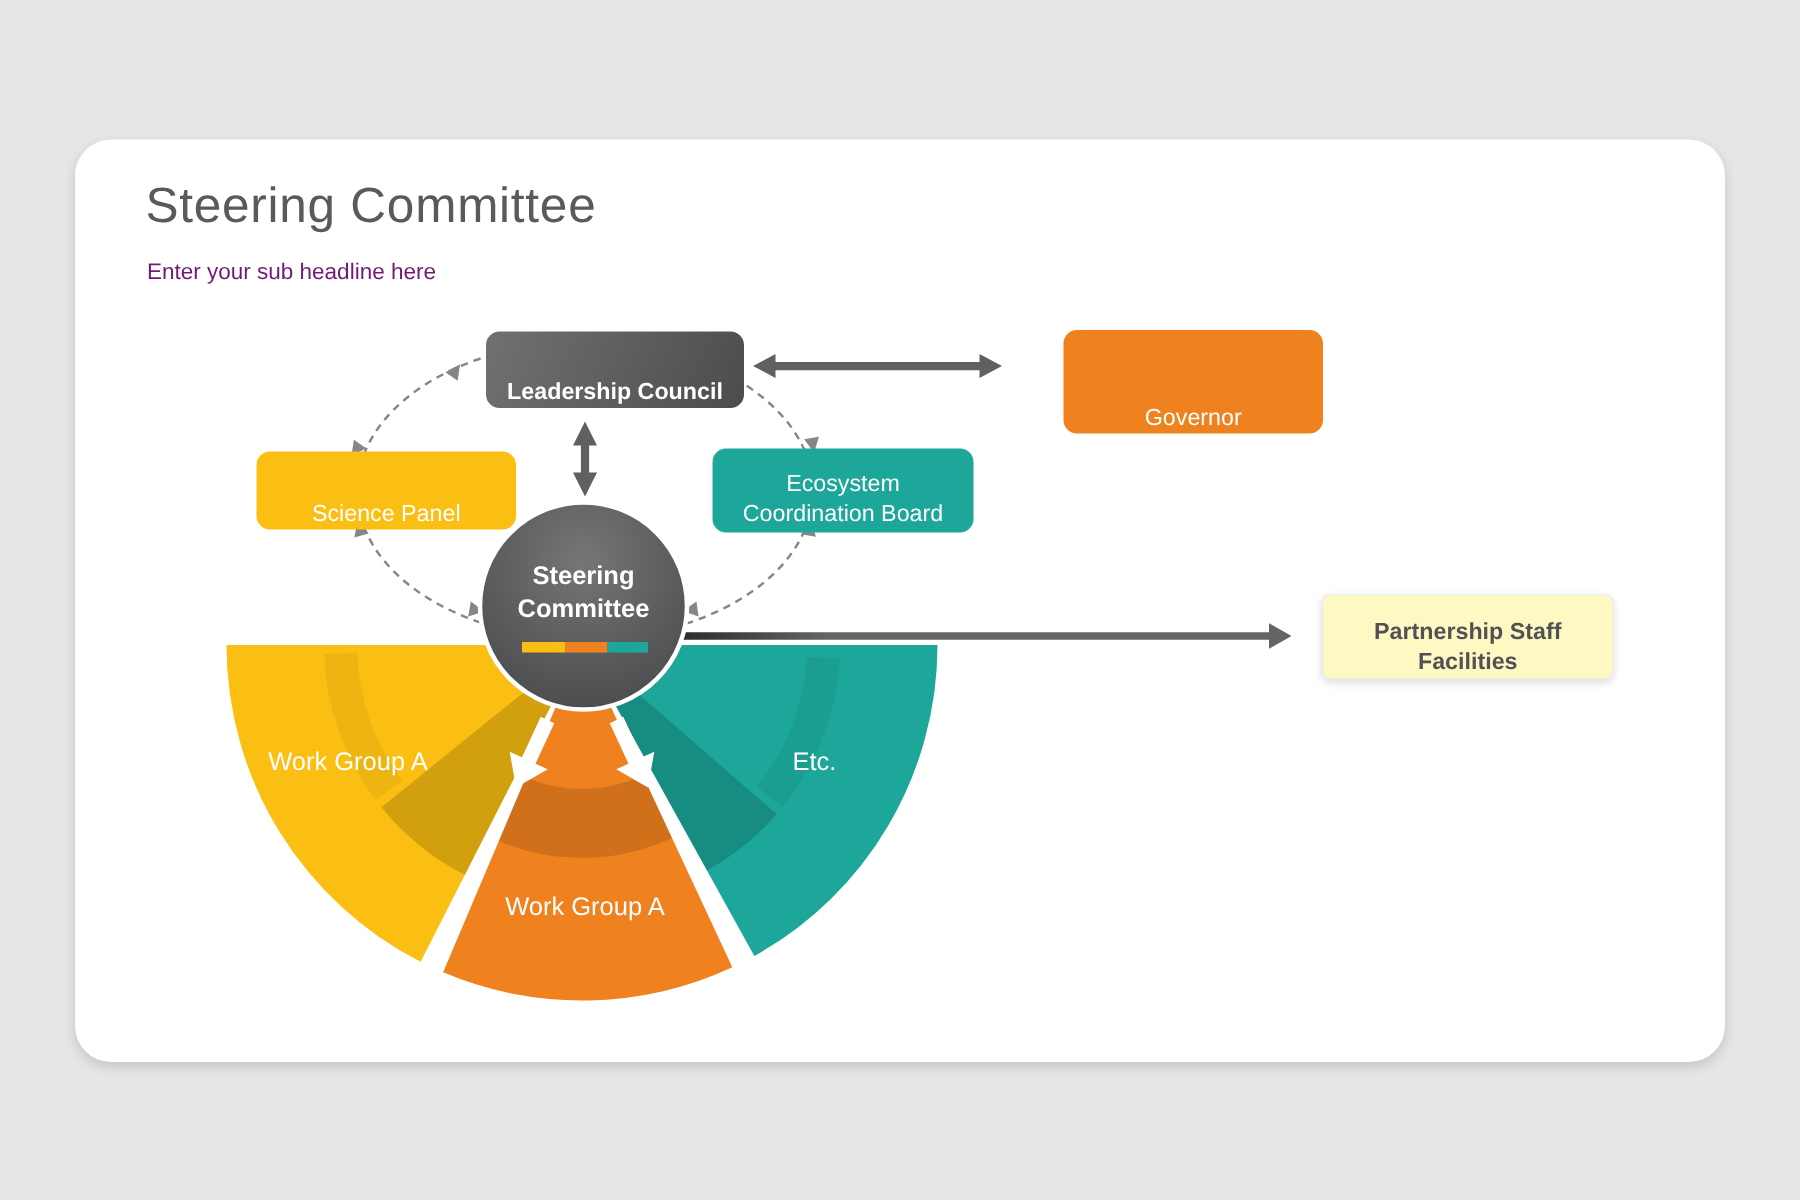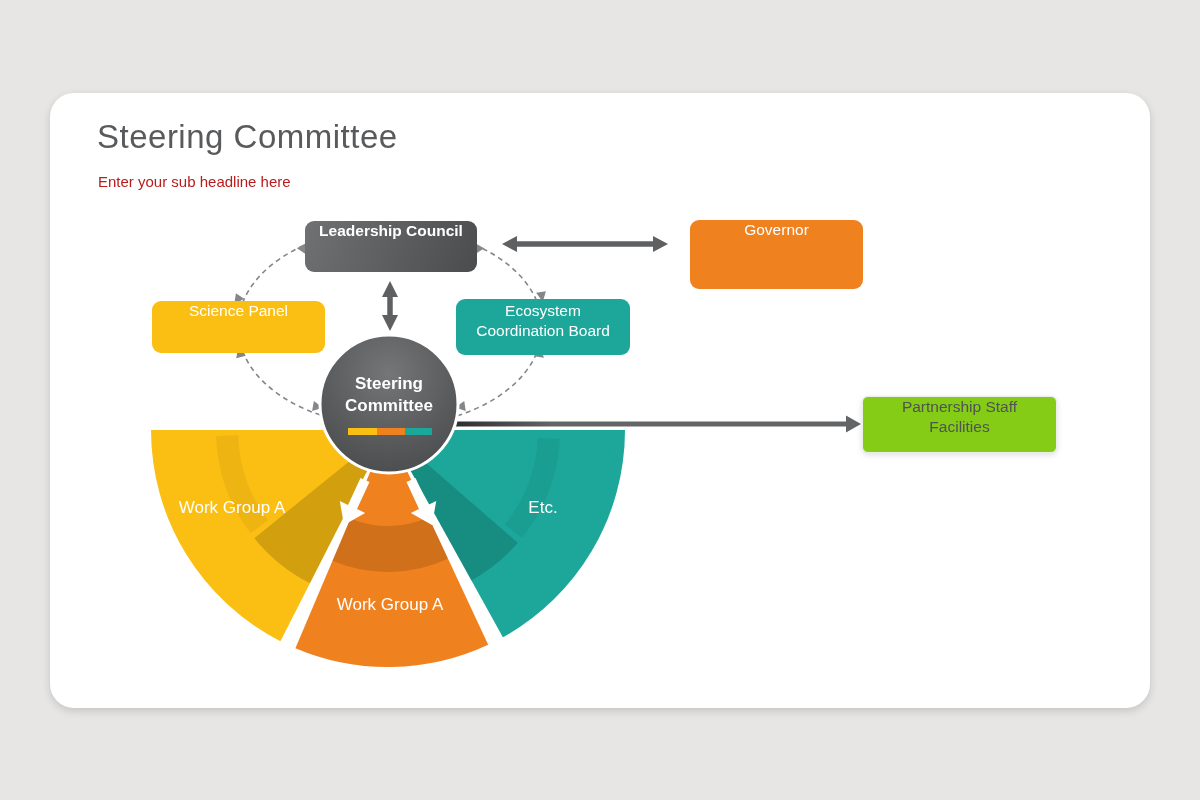--- a/index.html
+++ b/index.html
@@ -15,37 +15,38 @@
     background:#ffffff;
     box-shadow:0 3px 8px rgba(0,0,0,0.15);
     border-radius:24px;
   }
   .slide-title{
     position:absolute;left:47px;top:25px;
     font-size:33px;color:#595A5C;letter-spacing:0.5px;
   }
   .slide-subtitle{
     position:absolute;left:48px;top:80px;
-    font-size:15px;color:#b91c1c;
+    font-size:15px;color:#701a75;
   }
   .diagram-svg{position:absolute;left:0;top:0;width:1100px;height:615px;}
   .node{
-    position:absolute;display:flex;align-items:flex-start;justify-content:center;
+    position:absolute;display:flex;align-items:flex-end;justify-content:center;
     text-align:center;color:#ffffff;font-size:15.5px;border-radius:9px;
     line-height:1.3;
+    margin-left:19px;
   }
   .node-lc{left:255px;top:128px;width:172px;height:51px;
     background:linear-gradient(115deg,#707173 0%,#4b4c4e 100%);font-weight:bold;}
   .node-gov{left:640px;top:127px;width:173px;height:69px;background:#F0811F;}
   .node-sp{left:102px;top:208px;width:173px;height:52px;background:#FBBE13;}
   .node-eco{left:406px;top:206px;width:174px;height:56px;background:#1CA79A;padding:2px 10px;box-sizing:border-box;}
   .node-partner{left:812px;top:303px;width:195px;height:57px;
-    background:#84cc16;border:1px solid #ECECEC;border-radius:6px;
+    background:#fef9c3;border:1px solid #ECECEC;border-radius:6px;
     box-shadow:0 2px 6px rgba(0,0,0,0.13);
-    color:#515254;font-weight:normal;padding:0 18px;box-sizing:border-box;}
+    color:#515254;font-weight:bold;padding:0 18px;box-sizing:border-box;}
   .circle-label{
     position:absolute;left:279px;top:280px;width:120px;
     text-align:center;color:#ffffff;font-weight:bold;font-size:17px;line-height:1.3;
   }
   .wedge-label{
     position:absolute;color:#ffffff;font-size:17px;text-align:center;
   }
   .wl-left{left:107px;top:405px;width:150px;}
   .wl-center{left:265px;top:502px;width:150px;}
   .wl-right{left:443px;top:405px;width:100px;}

